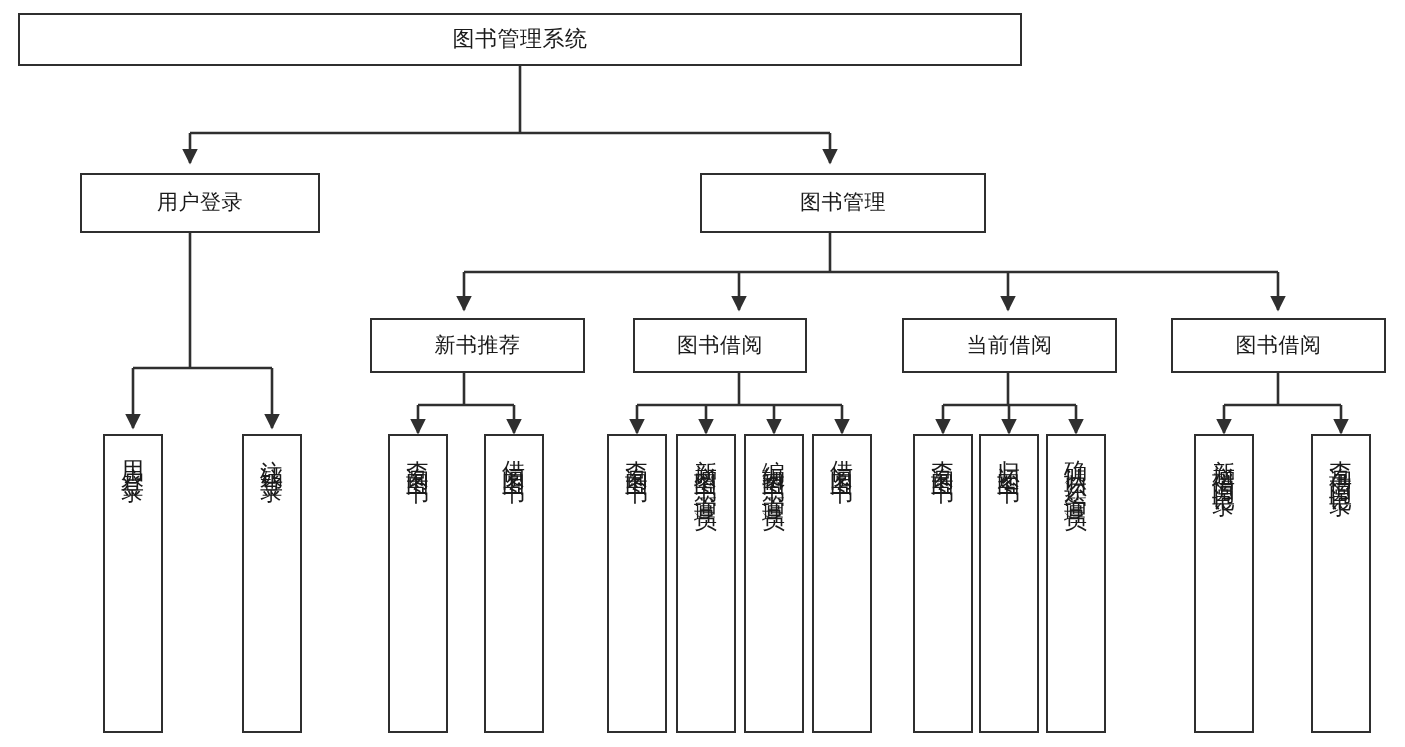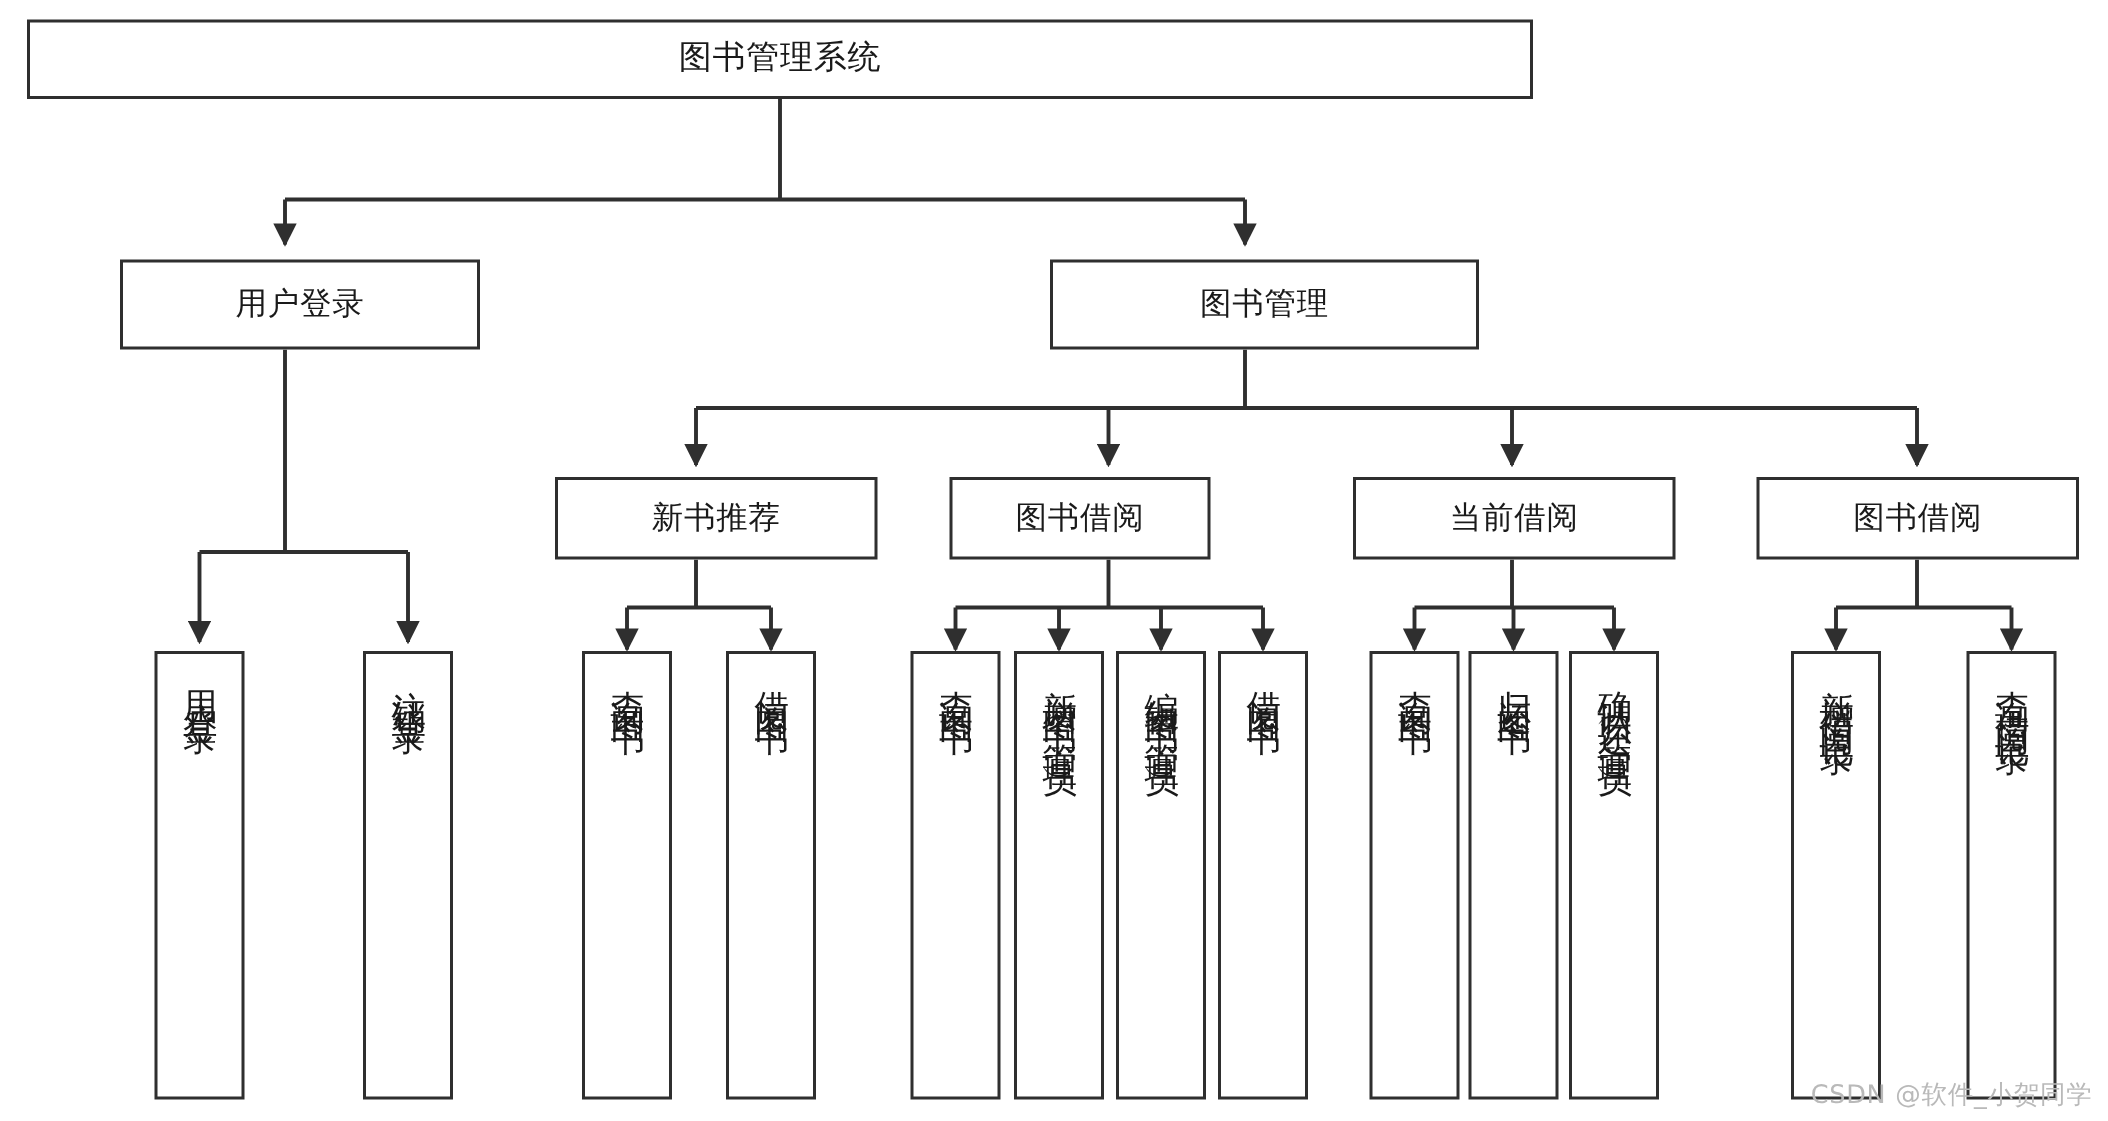--- a/index.html
+++ b/index.html
@@ -196,15 +196,14 @@
   </div>
 
   <div class="node v" style="left:1194px; top:434px; width:60px; height:299px;">
     <span class="vtext">新增借阅记录</span>
   </div>
 
   <div class="node v" style="left:1311px; top:434px; width:60px; height:299px;">
     <span class="vtext">查询借阅记录</span>
   </div>
 
-  <div class="watermark">CSDN @软件_小贺同学</div>
 
 </div>
 
 </body></html>

